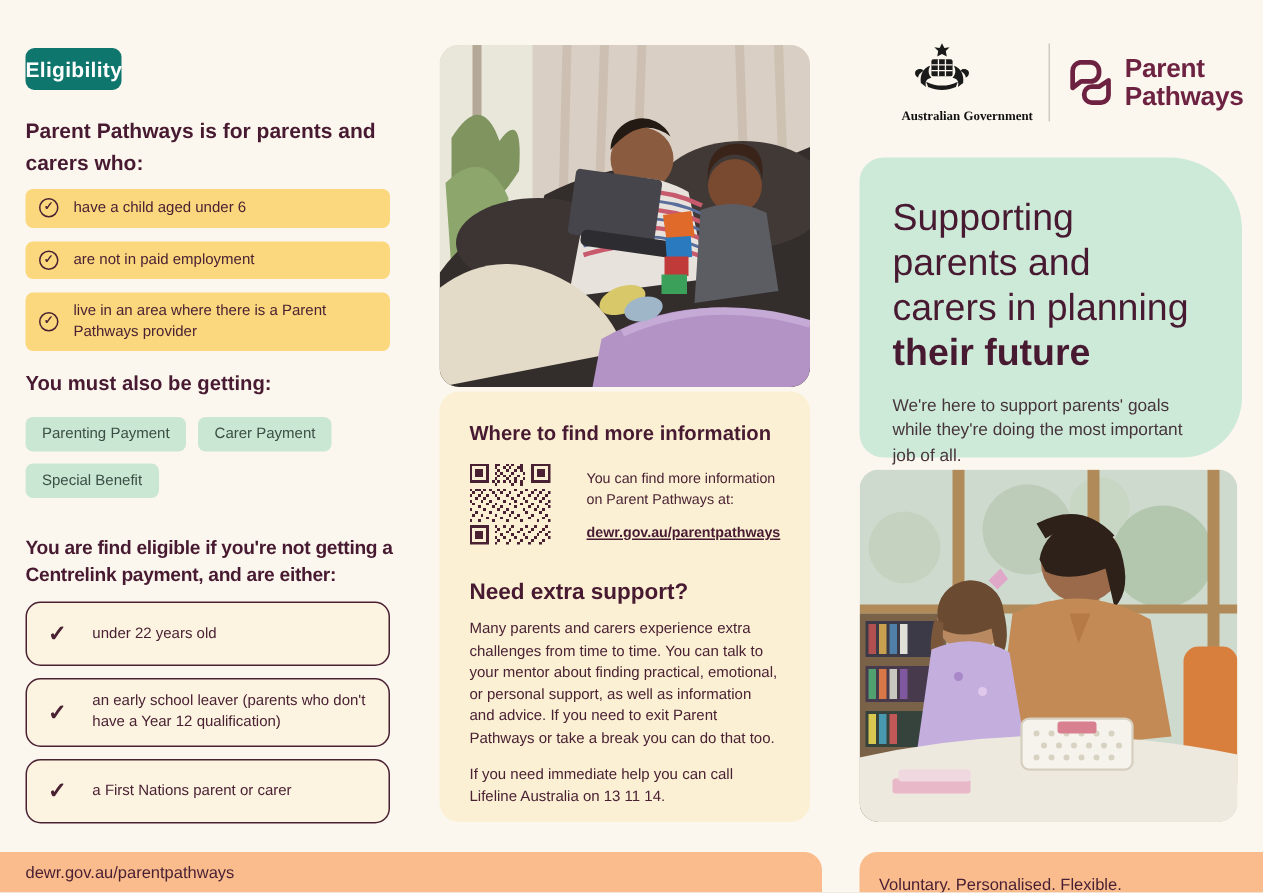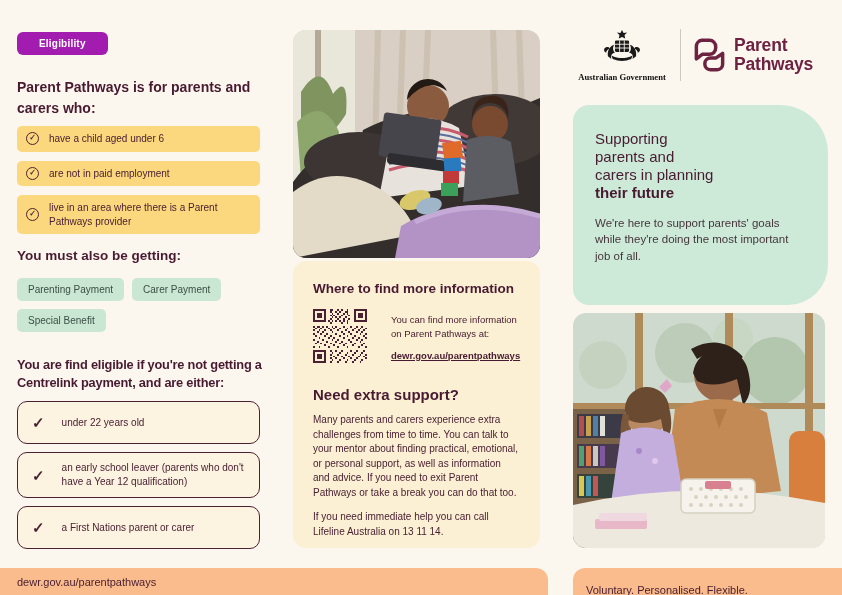--- a/index.html
+++ b/index.html
@@ -2,22 +2,22 @@
 <html><head>
 <meta charset="utf-8">
 <style>
   * { margin:0; padding:0; box-sizing:border-box; }
   html,body { background:#e8e4da; }
   body { font-family:"Liberation Sans", sans-serif; }
   .page { position:relative; width:842px; height:595px; background:#fcf7ee; overflow:hidden; margin:0 auto; }
   .abs { position:absolute; }
 
   
-  .tag { left:17px; top:32px; background:#a21caf; color:#ffffff; font-size:10px; font-weight:bold;
-         padding:6px 22px; border-radius:6px; letter-spacing:.2px; }
+  .tag { left:17px; top:32px; background:#0f766e; color:#ffffff; font-size:14px; font-weight:bold;
+         padding:6px 0; border-radius:6px; letter-spacing:.2px; }
   .h-who { left:17px; top:77px; width:252px; font-size:14px; font-weight:bold; color:#471a31; line-height:1.5; }
   .crit-list { left:17px; top:126px; width:243px; display:flex; flex-direction:column; gap:9px; }
   .crit-row { background:#fbd87d; border-radius:5px; padding:6px 10px 6px 9px; display:flex; align-items:center;
               gap:10px; color:#4a2133; font-size:10px; line-height:1.35; min-height:22px; }
   .circ-check { flex:0 0 auto; width:13px; height:13px; border:1.3px solid #4a2133; border-radius:50%;
                 display:flex; align-items:center; justify-content:center; font-size:8px; font-weight:bold; color:#4a2133; }
   .h-pay { left:17px; top:248px; font-size:13.5px; font-weight:bold; color:#471a31; }
   .badges { left:17px; top:278px; width:215px; display:flex; flex-wrap:wrap; gap:8px; }
   .badge { background:#c9e7d2; border-radius:5px; padding:6px 11px; font-size:10px; color:#3c4f45; }
   .h-alt { left:17px; top:356px; width:262px; font-size:12.8px; font-weight:bold; color:#471a31;
@@ -36,29 +36,29 @@
   .qr-row { display:flex; gap:24px; margin-top:13px; align-items:flex-start; }
   .qr { width:54px; height:54px; flex:0 0 auto; }
   .qr-text { font-size:9.5px; color:#4a2133; line-height:1.45; padding-top:4px; }
   .qr-link { display:inline-block; margin-top:8px; font-weight:bold; color:#471a31;
              text-decoration:underline; font-size:9.5px; }
   .h-support { margin-top:23px; font-size:15px; font-weight:bold; color:#471a31; }
   .para { margin-top:10px; font-size:10px; color:#4a2133; line-height:1.45; }
 
   
   .logo-row { left:573px; top:25px; width:256px; height:60px; display:flex; align-items:center; }
-  .crest-block { width:98px; text-align:center; }
+  .crest-block { width:98px; text-align:left;margin-left:28px; }
   .gov-label { font-family:"Liberation Serif", serif; font-size:8.6px; font-weight:bold; color:#111111;
                margin-top:2px; white-space:nowrap; }
   .logo-divider { width:1px; height:52px; background:#cfc9c0; margin:0 13px 0 9px; }
   .pp-mark { margin-right:9px; }
   .brand { font-size:17.5px; font-weight:bold; color:#6d2242; line-height:1.1; letter-spacing:-0.2px; }
   .mint-box { left:573px; top:105px; width:255px; height:200px; background:#cdead9;
               border-radius:16px 48px 40px 16px; padding:25px 22px; }
-  .hero-title { font-size:15px; color:#471a31; line-height:1.2; }
+  .hero-title { font-size:25px; color:#471a31; line-height:1.2; }
   .hero-title span { display:block; }
   .hero-bold { font-weight:bold; }
   .hero-sub { margin-top:13px; font-size:11.5px; color:#46353c; line-height:1.42; width:196px; }
   .right-photo { left:573px; top:313px; width:252px; height:235px; border-radius:13px; overflow:hidden; }
   .right-photo svg { display:block; }
 
   
   .footer-left { left:0; top:568px; width:548px; height:27px; background:#fbbc8d; border-radius:0 12px 0 0;
                  display:flex; align-items:center; padding-left:17px; font-size:11px; color:#4a2133; }
   .footer-right { left:573px; top:568px; width:269px; height:44px; background:#fbbc8d; border-radius:12px 0 0 0;

